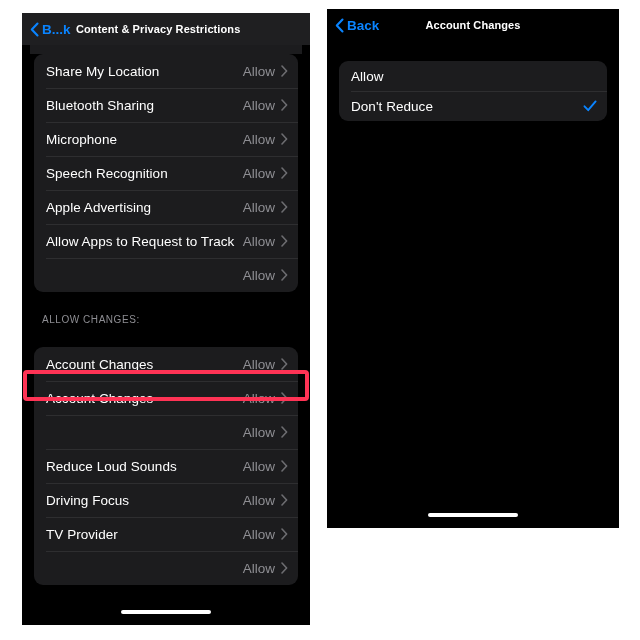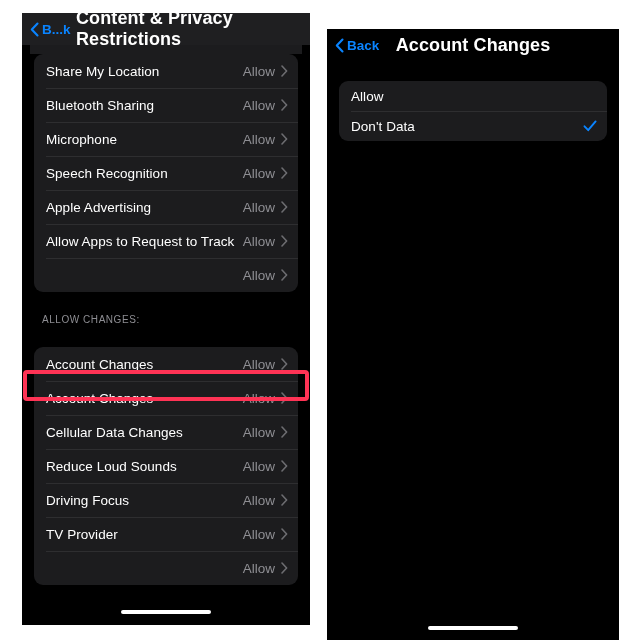--- a/index.html
+++ b/index.html
@@ -29,23 +29,23 @@
     overflow: hidden;
   }
   .phone-left {
     left: 22px;
     top: 13px;
     width: 288px;
     height: 612px;
   }
   .phone-right {
     left: 327px;
-    top: 29px;
+    top: 9px;
     width: 292px;
-    height: 612px;
+    height: 519px;
   }
 
   
   .navbar {
     position: relative;
     height: 32px;
     display: flex;
     align-items: center;
     box-sizing: border-box;
     padding: 0 8px;
@@ -74,21 +74,21 @@
   .nav-title {
     position: absolute;
     left: 0;
     right: 0;
     top: 0;
     bottom: 0;
     display: flex;
     align-items: center;
     justify-content: center;
     color: #ffffff;
-    font-size: 18px;
+    font-size: 11px;
     font-weight: 700;
     letter-spacing: 0.1px;
     pointer-events: none;
   }
   .nav-title-left {
     justify-content: flex-start;
     padding-left: 54px;
   }
 
   
@@ -336,21 +336,20 @@
           <span class="row-right">
             <span class="row-value">Allow</span>
             <span class="chev-right">
               <svg viewBox="0 0 7 12" width="7" height="12" aria-hidden="true">
                   <polyline points="1,1 5.6,6 1,11" fill="none" stroke="#6c6c70" stroke-width="1.6" stroke-linecap="round" stroke-linejoin="round"></polyline>
                 </svg>
             </span>
           </span>
         </div>
         <div class="row">
-          <span class="row-label">Cellular Data Changes</span>
           <span class="row-right">
             <span class="row-value">Allow</span>
             <span class="chev-right">
               <svg viewBox="0 0 7 12" width="7" height="12" aria-hidden="true">
                   <polyline points="1,1 5.6,6 1,11" fill="none" stroke="#6c6c70" stroke-width="1.6" stroke-linecap="round" stroke-linejoin="round"></polyline>
                 </svg>
             </span>
           </span>
         </div>
         <div class="row">
@@ -418,21 +417,21 @@
       <div class="nav-title">Account Changes</div>
     </div>
 
     <div class="screen-body">
 
       <div class="card card-right">
         <div class="row row-check">
           <span class="row-label">Allow</span>
         </div>
         <div class="row row-check">
-          <span class="row-label">Don't Data</span>
+          <span class="row-label">Don't Reduce</span>
           <span class="row-right">
             <span class="check-icon">
               <svg viewBox="0 0 14 14" width="14" height="14" aria-hidden="true">
                 <polyline points="1.5,7.3 5.2,11.2 12.6,2.4" fill="none" stroke="#0a84ff" stroke-width="1.9" stroke-linecap="round" stroke-linejoin="round"></polyline>
               </svg>
             </span>
           </span>
         </div>
       </div>
 

